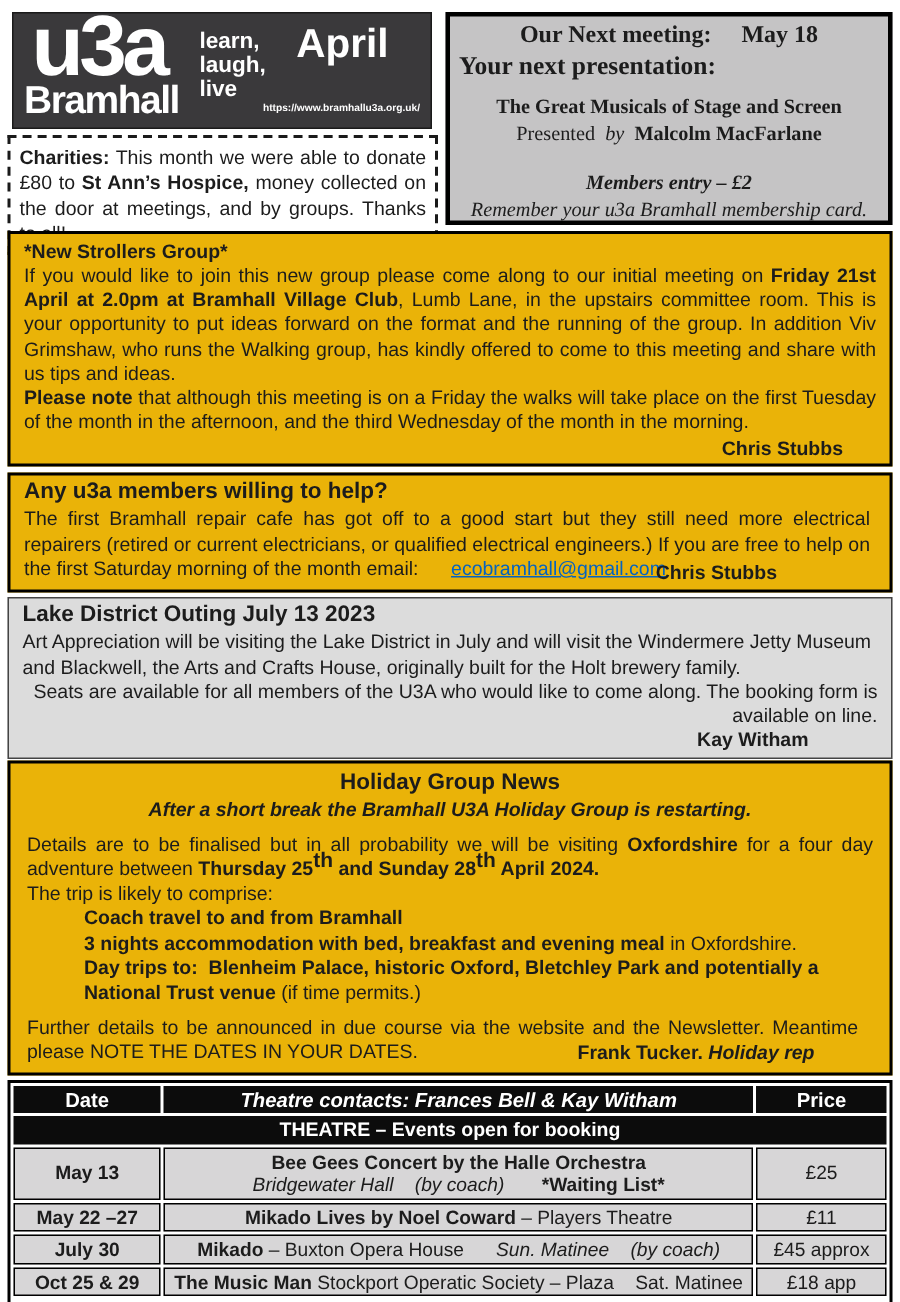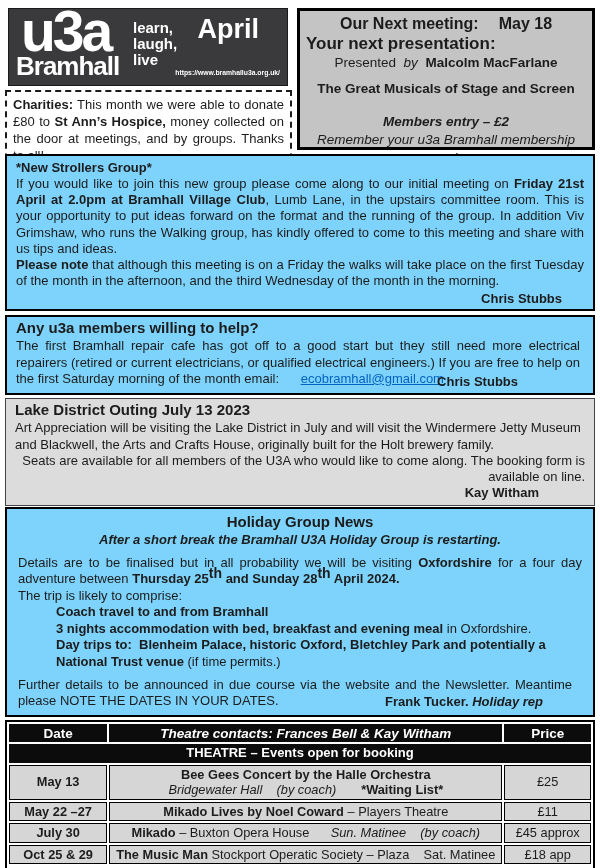--- a/index.html
+++ b/index.html
@@ -28,31 +28,31 @@
   .tagline   { position:absolute; left:124px; top:11px; font-size:15px; font-weight:bold; line-height:16px; }
   .month-lbl { position:absolute; right:28px; top:5px; font-size:27px; font-weight:bold; }
   .url-lbl   { position:absolute; right:7px; top:60px; font-size:6.8px; font-weight:bold; }
   .charities-box {
     margin-top:4px; width:287px; border:2px dashed #1a1a1a;
     padding:4px 6px; background:#fff;
   }
   .charities-box p { text-align:justify; font-size:13px; line-height:17px; }
   .meeting-box {
     flex:1; border:3px solid #000; background:#c5c4c5;
-    padding:4px 8px 6px; text-align:center;
+    padding:4px 8px 6px; text-align:center;font-family:Liberation Serif, serif;
   }
   .mb-title { font-size:16px; font-weight:bold; margin-bottom:1px; }
   .mb-title .mb-date { margin-left:20px; }
   .mb-intro { text-align:left; font-size:17px; font-weight:bold; margin-left:-2px; }
   .mb-line  { font-size:13.5px; line-height:18px; }
   .mb-gap   { margin-top:8px; }
   .mb-gap2  { margin-top:15px; }
 
   
-  section { margin-top:4px; background:#7dd3fc; position:relative; }
+  section { margin-top:4px; background:#eab308; position:relative; }
   .sec-strollers { border:2px solid #000; padding:3px 9px 2px; min-height:156px; }
   .sec-strollers .stitle { font-size:13px; font-weight:bold; line-height:17px; }
   .para { text-align:justify; font-size:13px; line-height:16.2px; }
   .sig-line { text-align:right; font-weight:bold; font-size:13px; padding-right:22px; line-height:17px; margin-top:1px; }
 
   .sec-help { border:2px solid #000; padding:1px 9px 4px; min-height:80px; }
   .hd { font-size:15px; font-weight:bold; line-height:20px; }
   .sig-abs { position:absolute; font-weight:bold; font-size:13px; }
 
   .sec-lake { border:1px solid #444; background:#dcdcdc; padding:1px 9px 20px; min-height:100px; margin-top:3px; }
@@ -96,22 +96,22 @@
       <div class="charities-box">
         <p><span class="b">Charities:</span><span> This month we were able to donate £80 to </span><span class="b">St Ann’s Hospice,</span><span> money collected on the door at meetings, and by groups.  Thanks to all!</span></p>
       </div>
     </div>
 
     <div class="meeting-box">
       <div class="mb-title">
         <span>Our Next meeting:</span><span class="mb-date">May 18</span>
       </div>
       <div class="mb-intro">Your next presentation:</div>
+      <div class="mb-line b mb-gap">The Great Musicals of Stage and Screen</div>
       <div class="mb-line"><span>Presented&nbsp; </span><span class="i">by</span><span>&nbsp; </span><span class="b">Malcolm MacFarlane</span></div>
-      <div class="mb-line b mb-gap">The Great Musicals of Stage and Screen</div>
       <div class="mb-line b i mb-gap2">Members entry – £2</div>
       <div class="mb-line i">Remember your u3a Bramhall membership card.</div>
     </div>
   </div>
 
   <section class="sec-strollers">
     <div class="stitle">*New Strollers Group*</div>
     <p class="para"><span>If you would like to join this new group please come along to our initial meeting on </span><span class="b">Friday 21st April at 2.0pm at Bramhall Village Club</span><span>, Lumb Lane, in the upstairs committee room. This is your opportunity to put ideas forward on the format and the running of the group. In addition Viv Grimshaw, who runs the Walking group, has kindly offered to come to this meeting and share with us tips and ideas.</span></p>
     <p class="para"><span class="b">Please note</span><span> that although this meeting is on a Friday the walks will take place on the first Tuesday of the month in the afternoon, and the third Wednesday of the month in the morning.</span></p>
     <div class="sig-line">Chris Stubbs</div>

